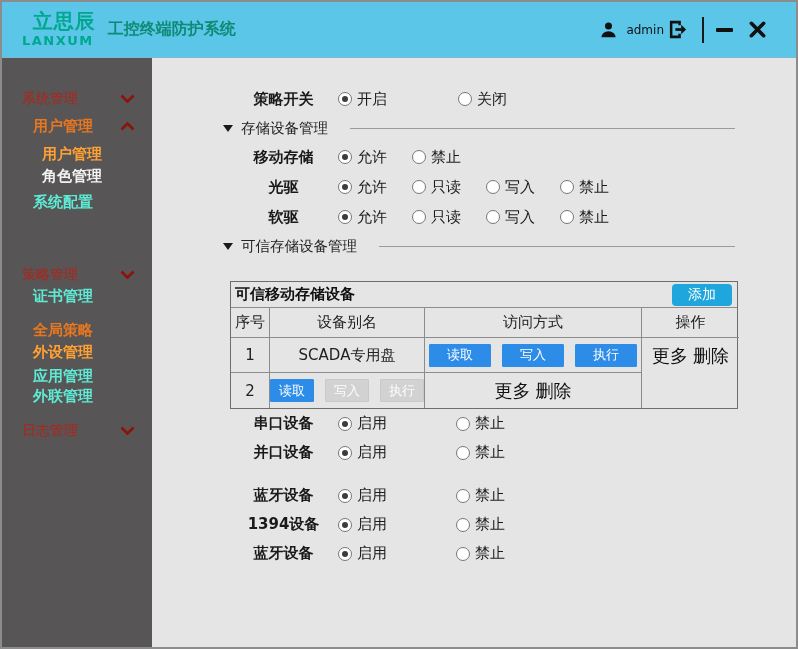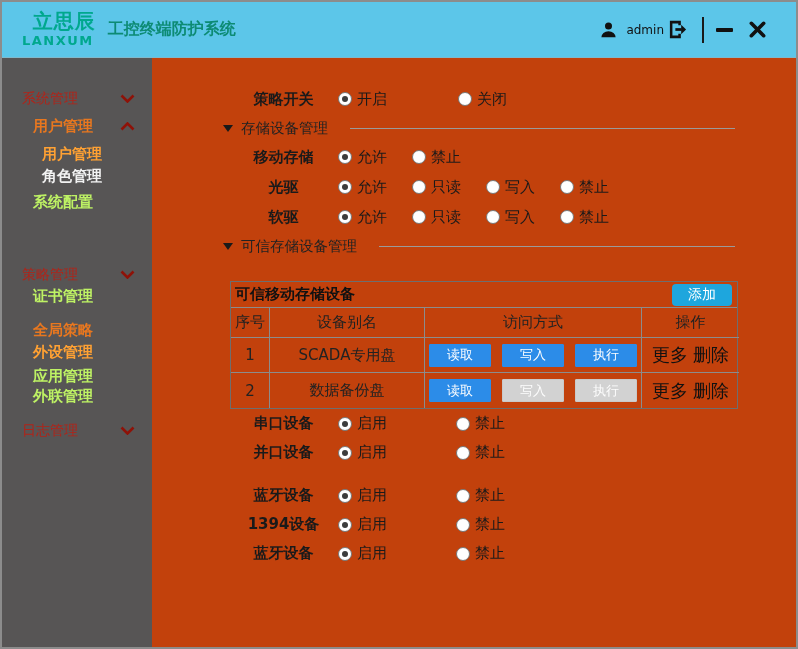--- a/index.html
+++ b/index.html
@@ -14,29 +14,29 @@
   .app-title { margin-left:12px; font-size:16px; font-weight:bold; color:#0d8b74; }
   .header-right { margin-left:auto; margin-right:30px; display:flex; align-items:center; color:#111; }
   .username { font-size:12px; margin:0 4px 0 9px; }
   .hdr-btn { display:flex; align-items:center; justify-content:center; cursor:pointer; }
   .divider { width:2px; height:26px; background:#1a1a1a; margin:0 12px 0 14px; }
   .min-bar { width:17px; height:4px; background:#111; border-radius:1px; margin-right:16px; }
 
   
   .body-row { flex:1; display:flex; min-height:0; }
   .sidebar { width:150px; flex:0 0 150px; background:#575555; overflow:hidden; }
-  .main { flex:1; background:#c2410c; overflow:hidden; }
+  .main { flex:1; background:#e5e5e5; overflow:hidden; }
 
   
   .side-item { display:flex; align-items:center; height:16px; line-height:16px; cursor:pointer; }
   .side-item .chev { margin-left:auto; margin-right:17px; display:flex; }
   .chev svg { display:block; }
   .chev.up svg { transform:rotate(180deg); }
   .lv1 { padding-left:20px; font-size:14px; color:#b22318; }
-  .lv2 { padding-left:31px; font-size:15px; font-weight:bold; color:#bef264; }
+  .lv2 { padding-left:31px; font-size:15px; font-weight:bold; color:#5eead4; }
   .lv3 { padding-left:40px; font-size:15px; font-weight:bold; color:#f2f2f2; }
   .c-orange-dark { color:#e8771f; }
   .c-orange-bright { color:#ffa133; }
   .mt32{margin-top:32px}.mt30{margin-top:18px}.mt12{margin-top:12px}.mt10{margin-top:10px}
   .mt8{margin-top:8px}.mt6{margin-top:6px}.mt4{margin-top:4px}.mt18{margin-top:18px}.mt56{margin-top:56px}
 
   
   .form-row { display:flex; align-items:center; height:30px; }
   .form-row.h29 { height:29px; }
   .row-label { margin-left:84px; width:95px; text-align:center; font-size:15px; font-weight:bold; color:#1a1a1a; }
@@ -274,21 +274,20 @@
             <button class="perm on">读取</button>
             <button class="perm on">写入</button>
             <button class="perm on">执行</button>
           </div>
           <div class="cell data-cell">
             <span class="op-link">更多</span>
             <span class="op-link">删除</span>
           </div>
 
           <div class="cell data-cell">2</div>
-          <div class="cell data-cell">数据备份盘</div>
           <div class="cell data-cell">
             <button class="perm on">读取</button>
             <button class="perm">写入</button>
             <button class="perm">执行</button>
           </div>
           <div class="cell data-cell">
             <span class="op-link">更多</span>
             <span class="op-link">删除</span>
           </div>
         </div>

